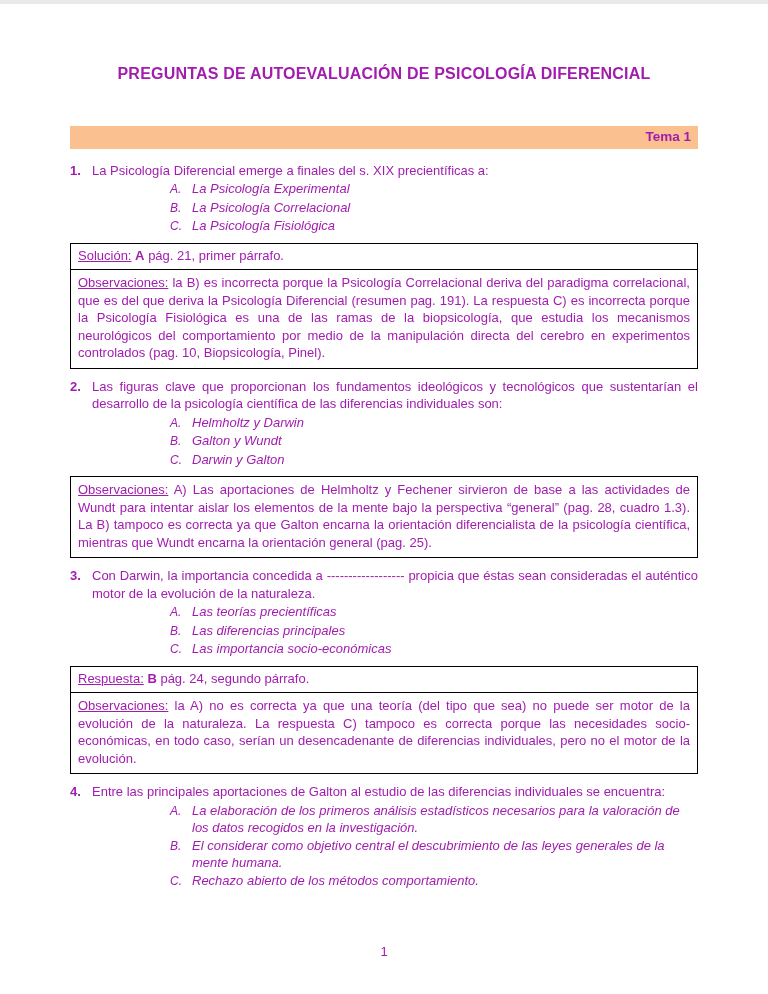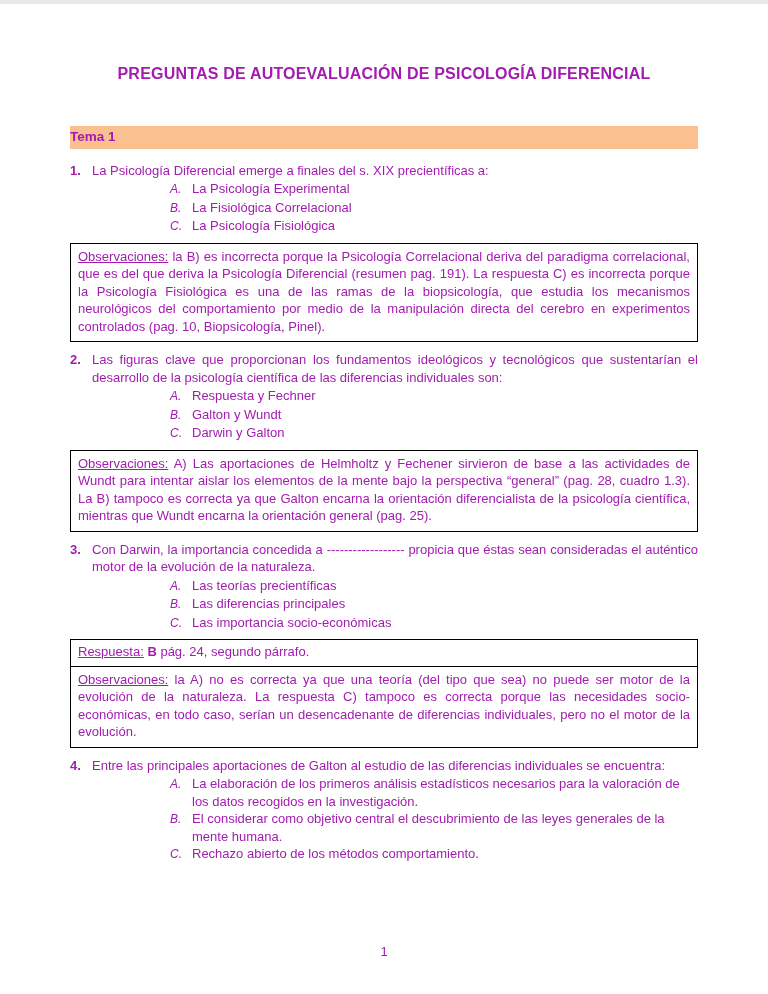--- a/index.html
+++ b/index.html
@@ -8,29 +8,29 @@
     width:768px; height:994px; margin:4px auto; background:#ffffff;
     font-family:"Liberation Sans", sans-serif; font-size:13px; line-height:17.5px;
     color:#a21caf; padding:60px 70px 0 70px; position:relative; overflow:hidden;
   }
   .doc-title {
     text-align:center; font-weight:bold; font-size:16px; letter-spacing:0.2px;
     margin-bottom:42px; line-height:20px;
   }
   .tema-bar {
     background:#FAC090; font-weight:bold; font-size:13.5px;
-    padding:2px 7px 3px 0; margin-bottom:13px;
+    padding:2px 7px 3px 0; margin-bottom:13px;text-align:right;
   }
   .q-line { display:flex; margin-bottom:1px; }
   .q-num { flex:0 0 22px; font-weight:bold; }
   .q-text { flex:1; text-align:justify; }
   .options { margin-left:100px; margin-bottom:7px; }
   .option { display:flex; }
   .opt-letter { flex:0 0 22px; font-style:italic; font-size:12px; padding-top:1px; }
-  .opt-text { flex:1; }
+  .opt-text { flex:1;font-style:italic; }
   .answer-box { border:1px solid #000; margin-bottom:9px; }
   .sol-row { padding:3px 7px 5px 7px; border-bottom:1px solid #000; }
   .obs-row { padding:4px 7px 6px 7px; text-align:justify; }
   .u { text-decoration:underline; }
   .b { font-weight:bold; }
   .page-number {
     position:absolute; left:0; right:0; bottom:38px;
     text-align:center; font-size:13px;
   }
 </style>
@@ -48,44 +48,49 @@
       <span class="q-num">1.</span>
       <span class="q-text">La Psicología Diferencial emerge a finales del s. XIX precientíficas a:</span>
     </div>
     <div class="options">
       <div class="option">
         <span class="opt-letter">A.</span>
         <span class="opt-text">La Psicología Experimental</span>
       </div>
       <div class="option">
         <span class="opt-letter">B.</span>
-        <span class="opt-text">La Fisiológica Correlacional</span>
+        <span class="opt-text">La Psicología Correlacional</span>
       </div>
       <div class="option">
         <span class="opt-letter">C.</span>
         <span class="opt-text">La Psicología Fisiológica</span>
       </div>
     </div>
   </div>
   <div class="answer-box">
+    <div class="sol-row">
+      <span class="u">Solución:</span>
+      <span class="b">A</span>
+      <span>pág. 21, primer párrafo.</span>
+    </div>
     <div class="obs-row">
       <span class="u">Observaciones:</span>
       <span>la B) es incorrecta porque la Psicología Correlacional deriva del paradigma correlacional, que es del que deriva la Psicología Diferencial (resumen pag. 191). La respuesta C) es incorrecta porque la Psicología Fisiológica es una de las ramas de la biopsicología, que estudia los mecanismos neurológicos del comportamiento por medio de la manipulación directa del cerebro en experimentos controlados (pag. 10, Biopsicología, Pinel).</span>
     </div>
   </div>
 
   <div>
     <div class="q-line">
       <span class="q-num">2.</span>
       <span class="q-text">Las figuras clave que proporcionan los fundamentos ideológicos y tecnológicos que sustentarían el desarrollo de la psicología científica de las diferencias individuales son:</span>
     </div>
     <div class="options">
       <div class="option">
         <span class="opt-letter">A.</span>
-        <span class="opt-text">Respuesta y Fechner</span>
+        <span class="opt-text">Helmholtz y Darwin</span>
       </div>
       <div class="option">
         <span class="opt-letter">B.</span>
         <span class="opt-text">Galton y Wundt</span>
       </div>
       <div class="option">
         <span class="opt-letter">C.</span>
         <span class="opt-text">Darwin y Galton</span>
       </div>
     </div>

